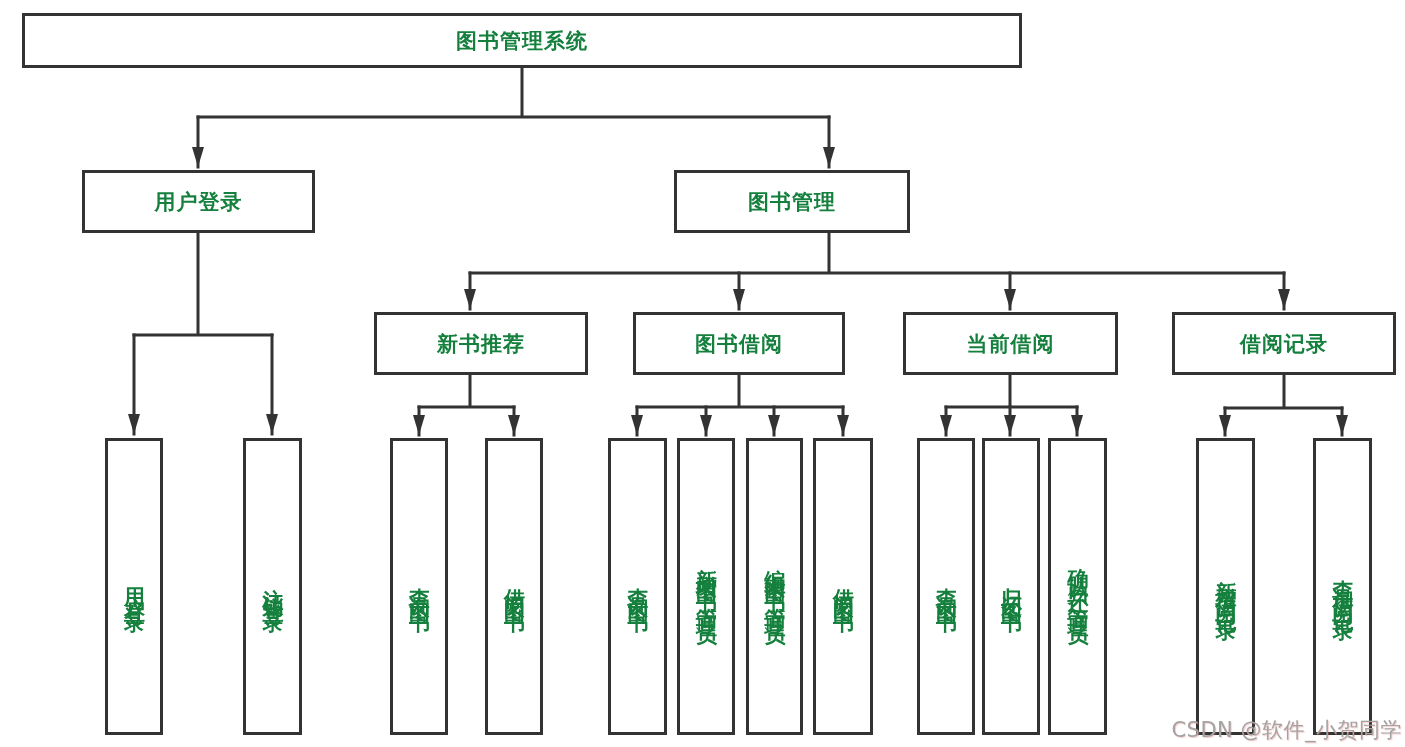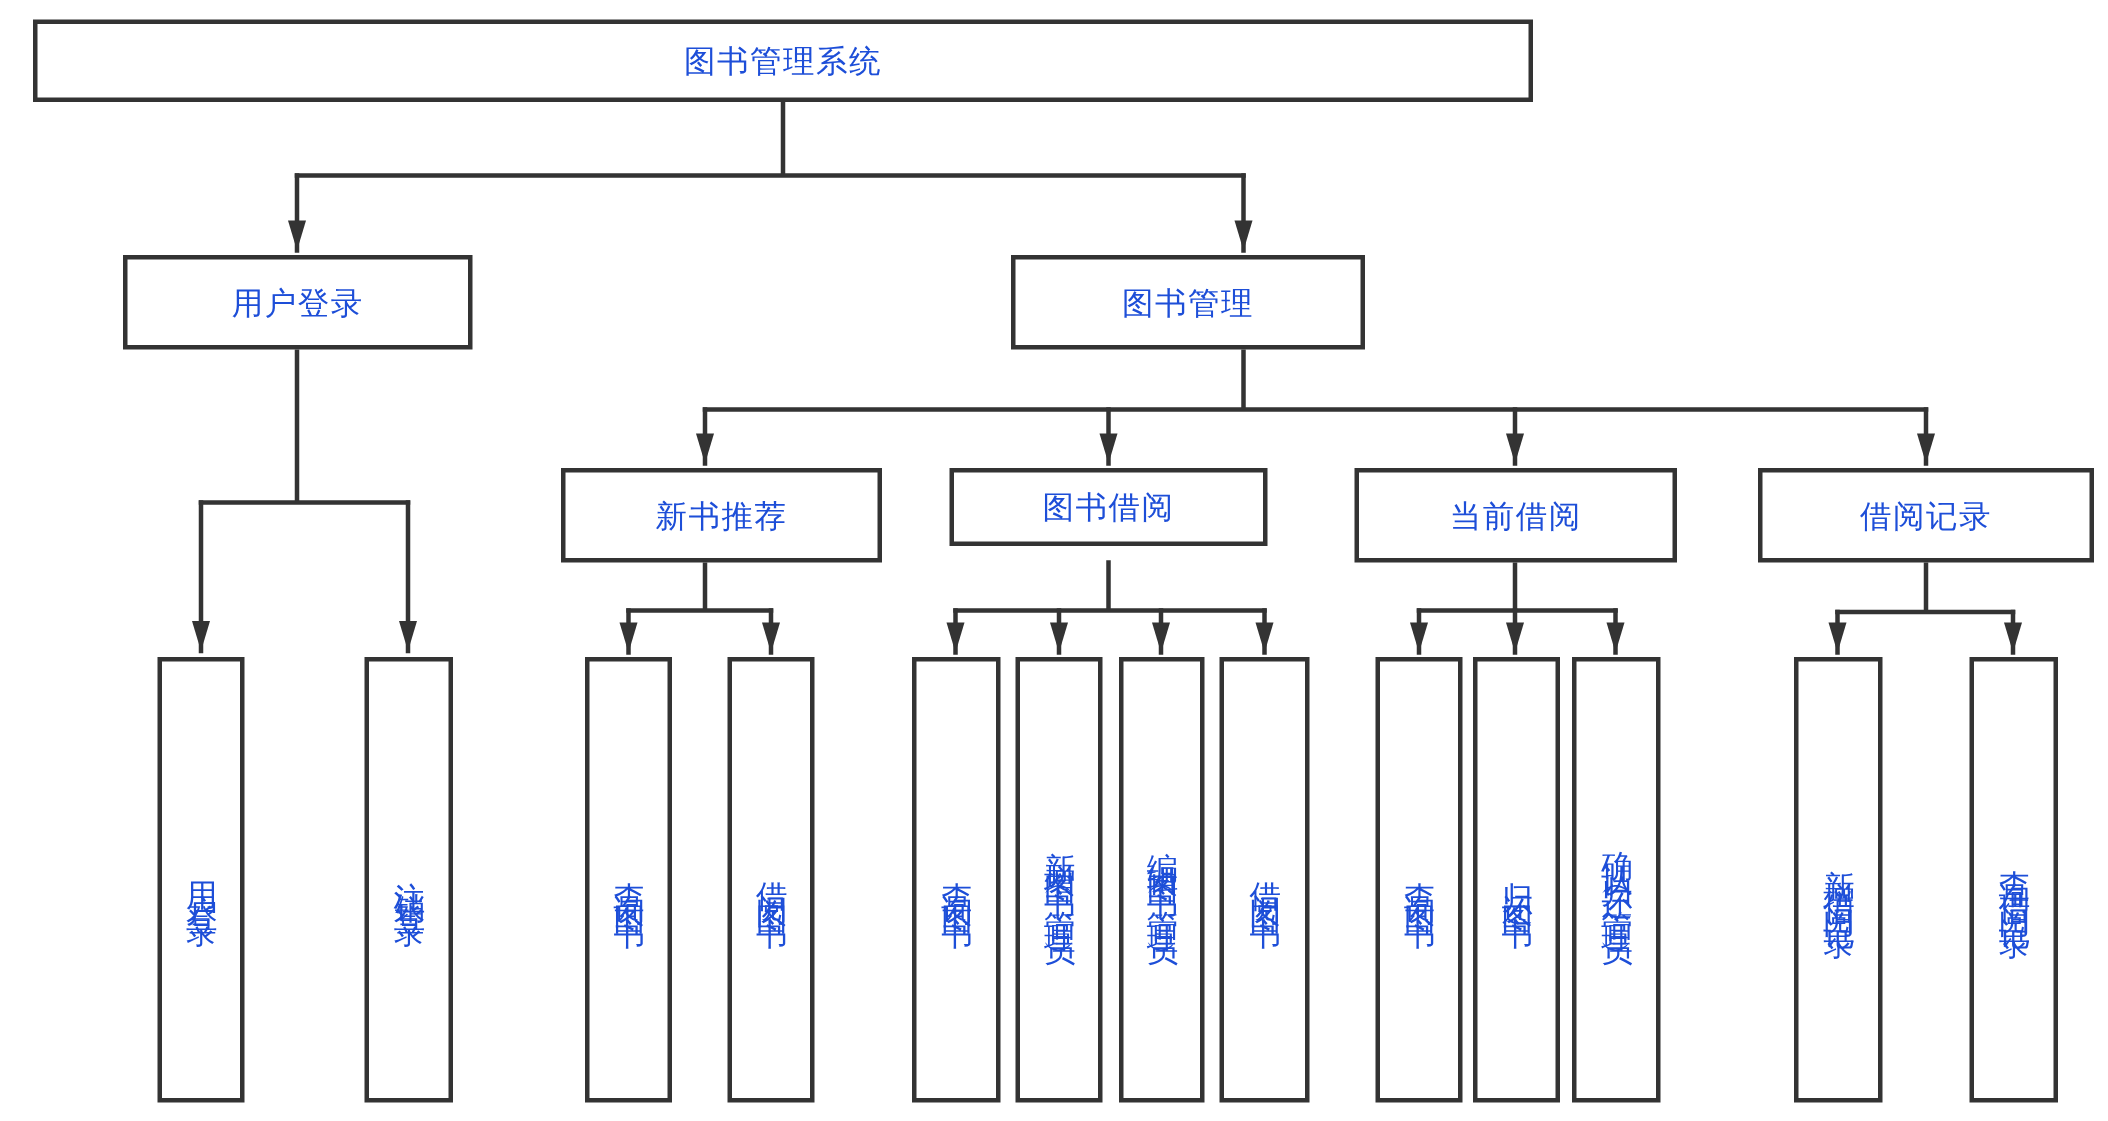--- a/index.html
+++ b/index.html
@@ -29,21 +29,22 @@
     stroke-linecap: square;
   }
   .node {
     position: absolute;
     box-sizing: border-box;
     border: 3px solid #333333;
     background: #ffffff;
     display: flex;
     align-items: center;
     justify-content: center;
-    color: #1d4ed8;
+    color: #15803d;
+    font-weight: bold;
   }
   .h-node {
     font-size: 21px;
     letter-spacing: 1px;
     white-space: nowrap;
   }
   .v-node span {
     writing-mode: vertical-rl;
     text-orientation: mixed;
     font-size: 21px;
@@ -51,21 +52,21 @@
     line-height: 1;
     white-space: nowrap;
   }
   
   .n-root  { left: 22px;   top: 13px;  width: 1000px; height: 55px; }
   
   .n-l2a   { left: 82px;   top: 170px; width: 233px;  height: 63px; }
   .n-l2b   { left: 674px;  top: 170px; width: 236px;  height: 63px; }
   
   .n-l3a   { left: 374px;  top: 312px; width: 214px;  height: 63px; }
-  .n-l3b   { left: 633px;  top: 312px; width: 212px;  height: 52px; }
+  .n-l3b   { left: 633px;  top: 312px; width: 212px;  height: 63px; }
   .n-l3c   { left: 903px;  top: 312px; width: 215px;  height: 63px; text-align: center; }
   .n-l3d   { left: 1172px; top: 312px; width: 224px;  height: 63px; }
   
   .leaf    { top: 438px; height: 297px; }
   .n-f0  { left: 105px;  width: 58px; }
   .n-f1  { left: 243px;  width: 59px; }
   .n-f2  { left: 390px;  width: 58px; }
   .n-f3  { left: 485px;  width: 58px; }
   .n-f4  { left: 608px;  width: 59px; }
   .n-f5  { left: 677px;  width: 58px; }
@@ -190,14 +191,15 @@
   <div class="node v-node leaf n-f10">
     <span>确认归还（管理员）</span>
   </div>
   <div class="node v-node leaf n-f11">
     <span>新增借阅记录</span>
   </div>
   <div class="node v-node leaf n-f12">
     <span>查询借阅记录</span>
   </div>
 
+  <div id="watermark">CSDN @软件_小贺同学</div>
 
 </div>
 
 </body></html>

